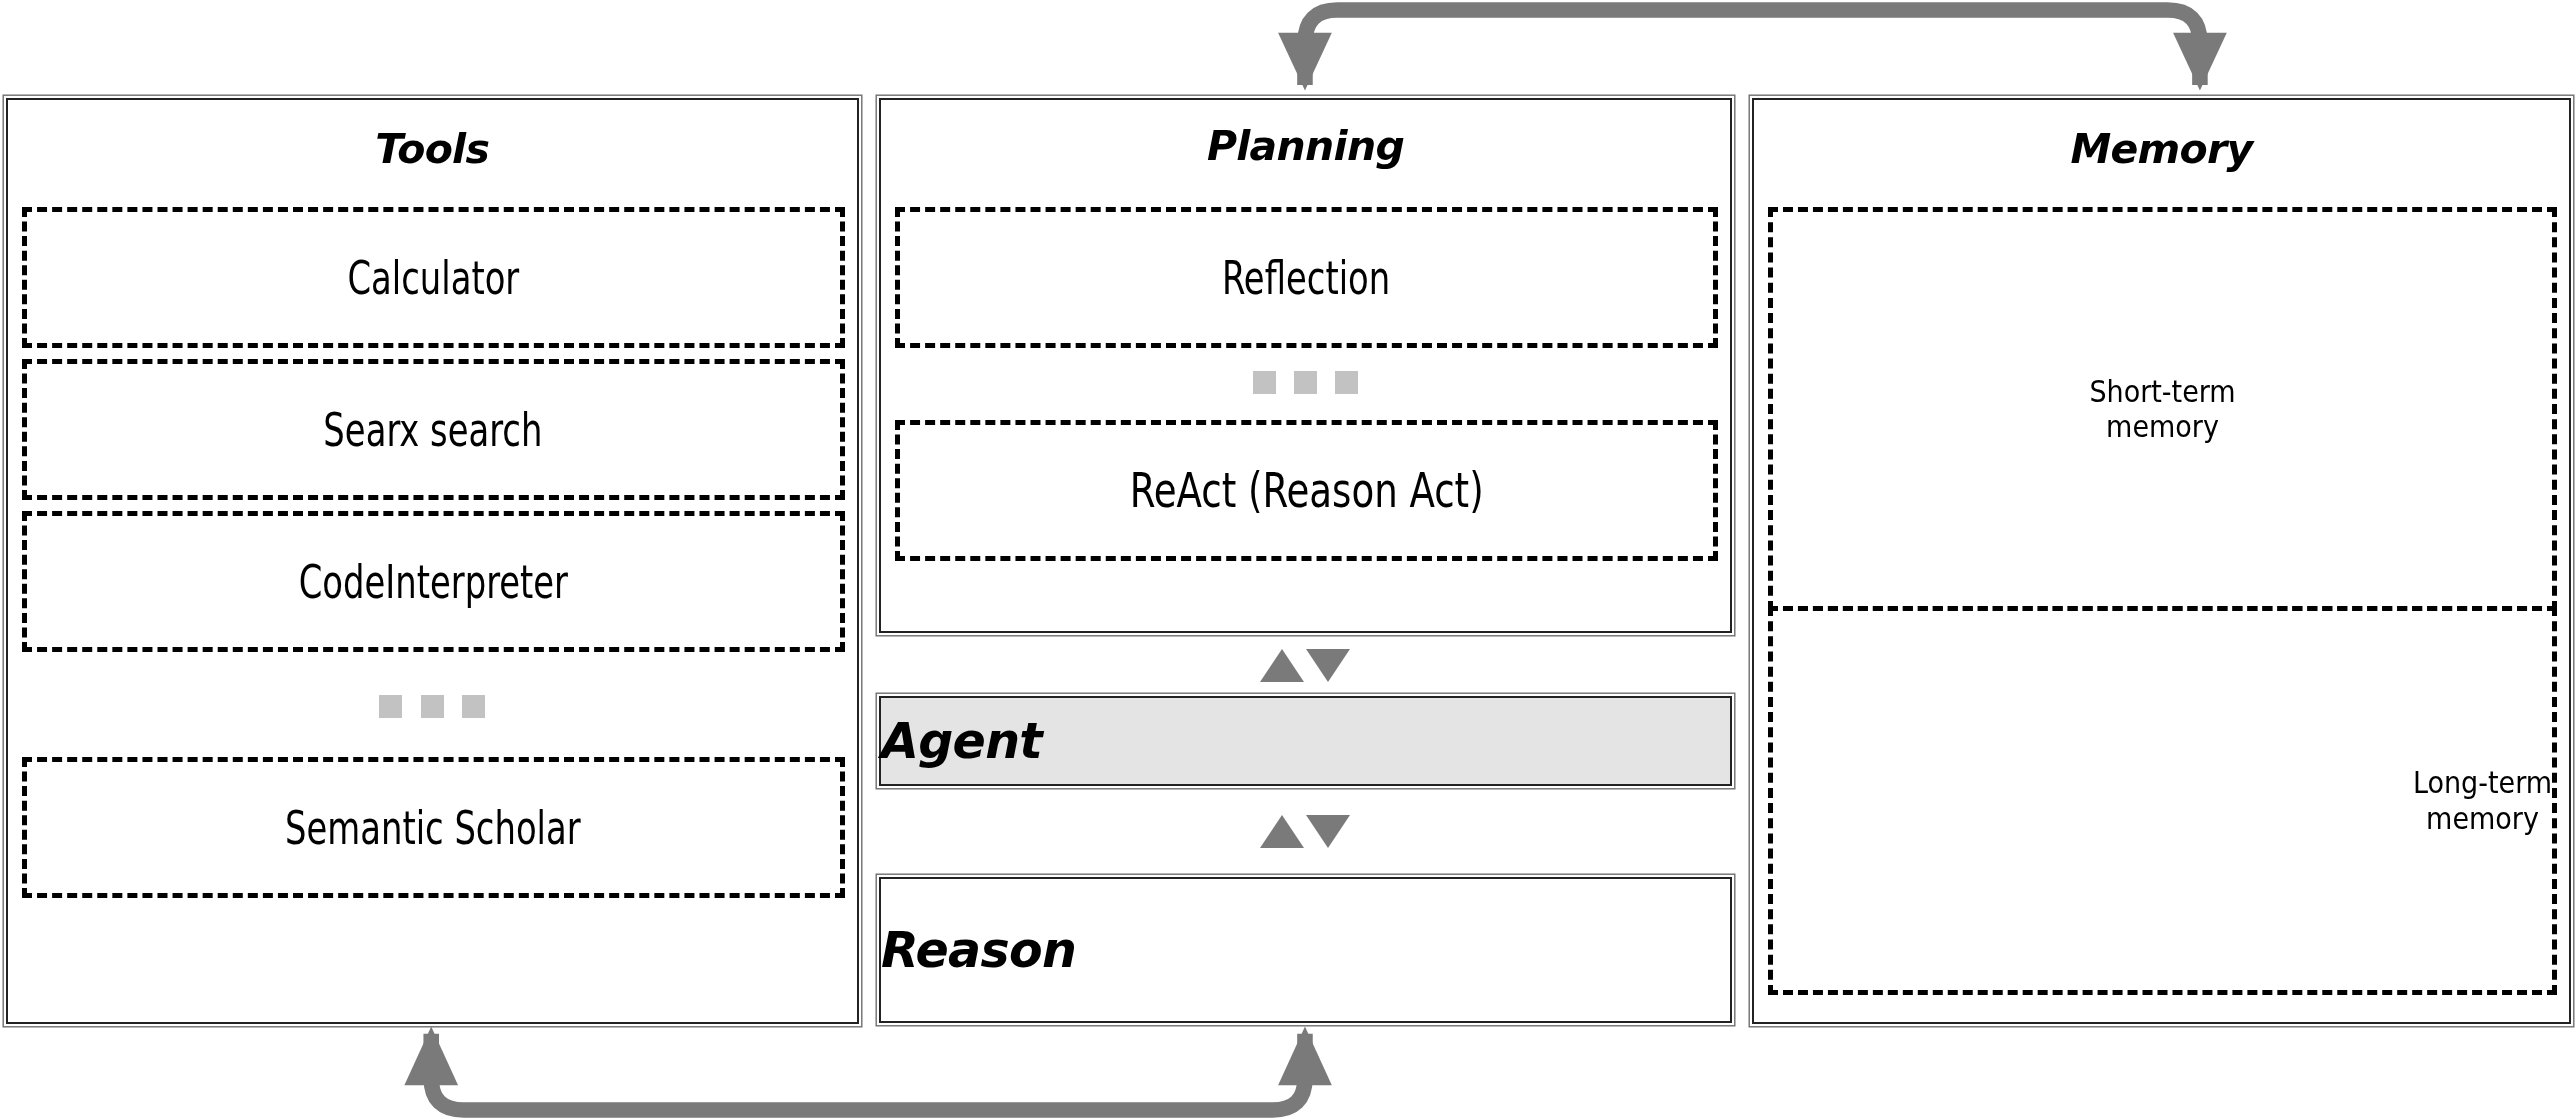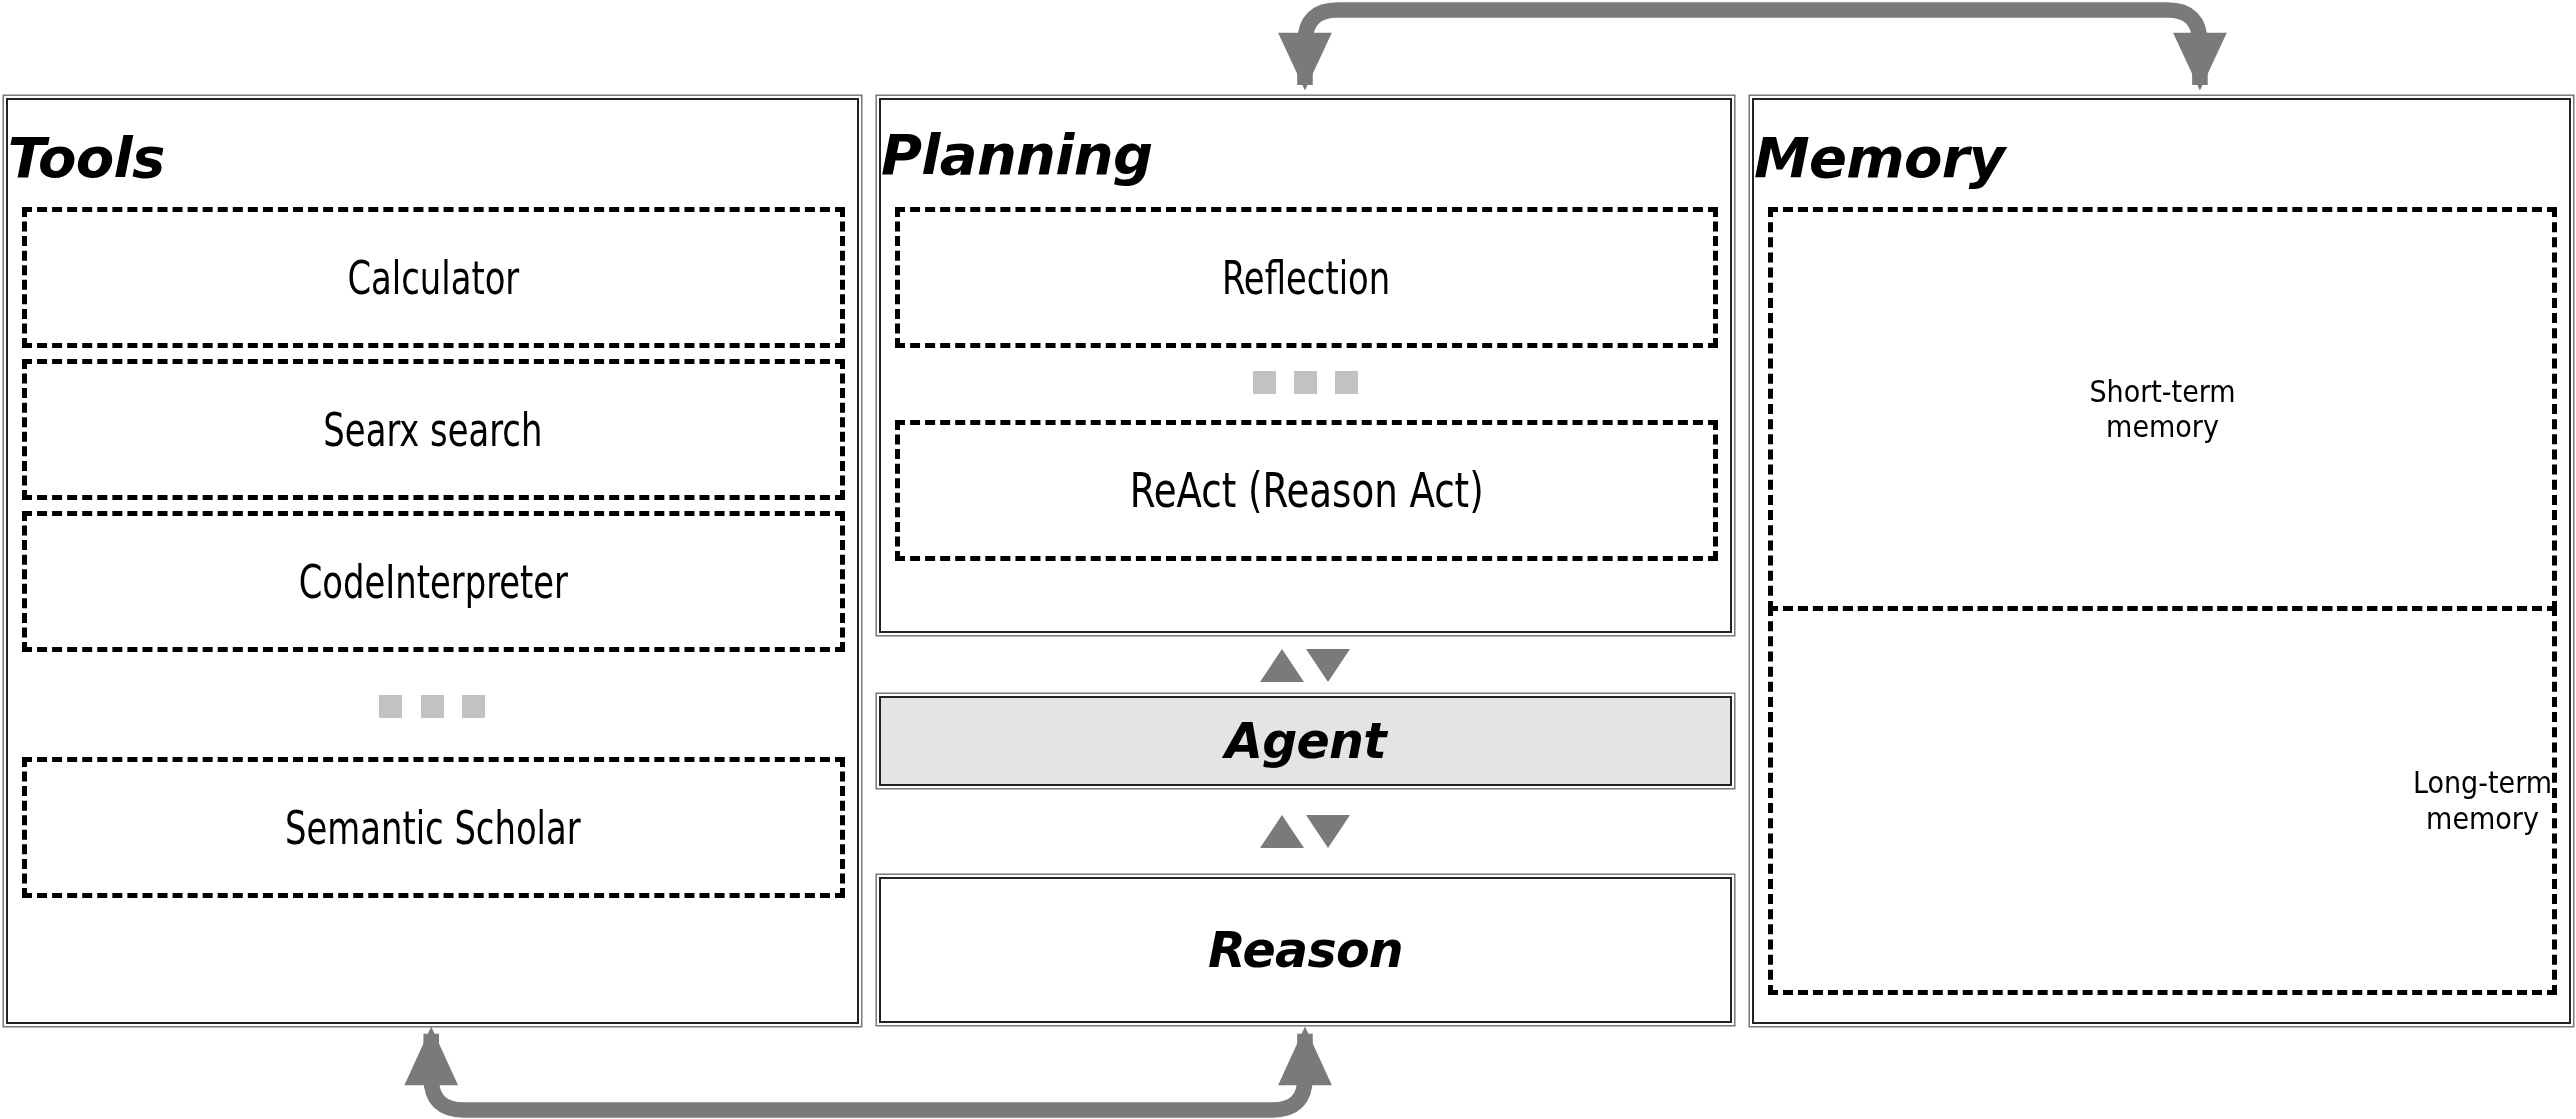--- a/index.html
+++ b/index.html
@@ -22,25 +22,25 @@
     background: #ffffff;
     border: 2.1px solid #222222;
     box-shadow: 0 0 0 2.1px #ffffff, 0 0 0 3.5px #6f6f6f;
     box-sizing: border-box;
   }
 
   .panel-title {
     position: absolute;
     left: 0;
     right: 0;
-    text-align: left;
+    text-align: center;
     font-family: "DejaVu Sans", sans-serif;
     font-weight: bold;
     font-style: italic;
-    font-size: 56px;
+    font-size: 41px;
     letter-spacing: -0.7px;
     color: #000000;
     white-space: nowrap;
   }
 
   
   .dashbox {
     position: absolute;
     border: 5px dashed #000000;
     box-sizing: border-box;
@@ -82,21 +82,21 @@
   }
 
   
   .solidbox {
     position: absolute;
     border: 2.1px solid #222222;
     box-shadow: 0 0 0 2.1px #ffffff, 0 0 0 3.5px #6f6f6f;
     box-sizing: border-box;
     display: flex;
     align-items: center;
-    justify-content: center;
+    justify-content: flex-start;
   }
   .solidbox .solid-label {
     font-family: "DejaVu Sans", sans-serif;
     font-weight: bold;
     font-style: italic;
     font-size: 49px;
     letter-spacing: -0.7px;
     color: #000000;
   }
 

